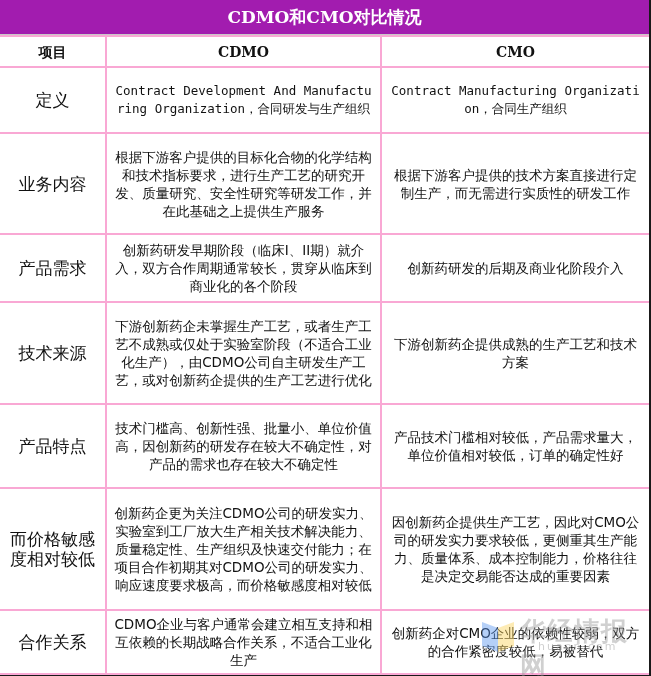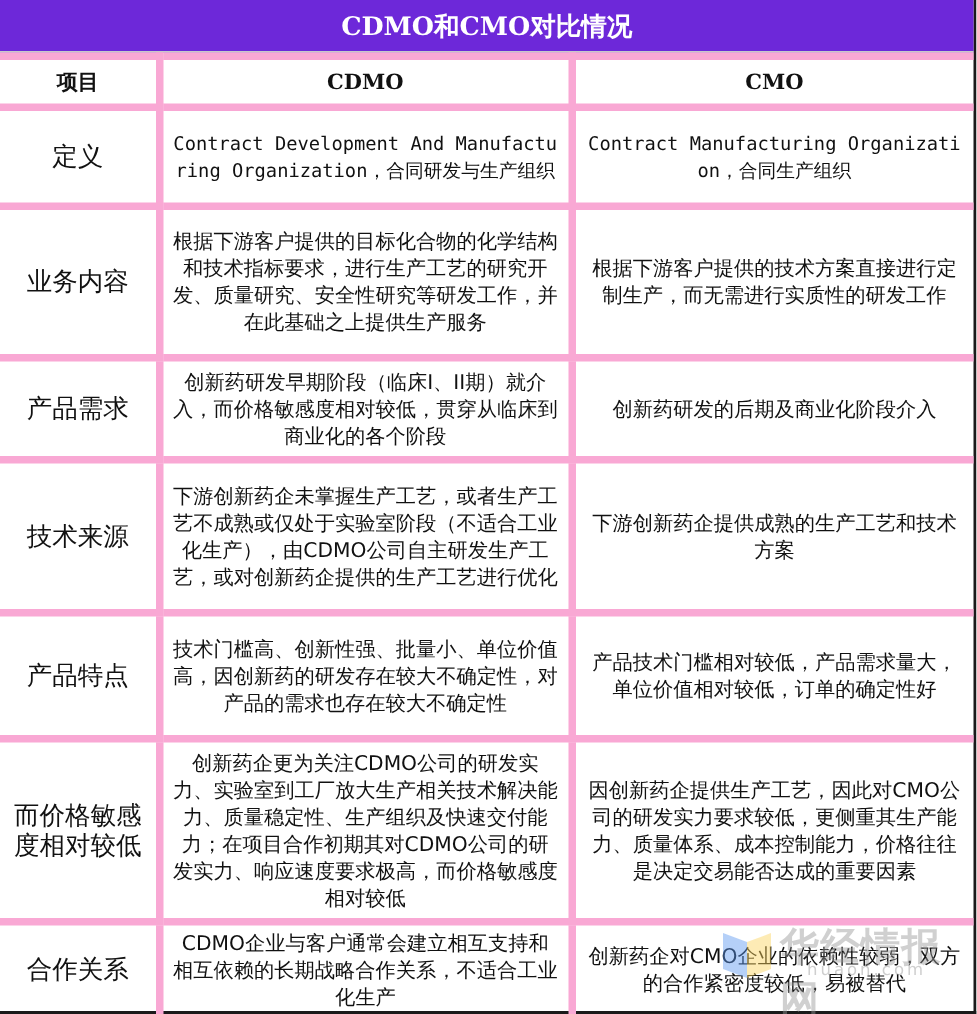--- a/index.html
+++ b/index.html
@@ -3,28 +3,28 @@
 <meta charset="utf-8">
 <style>
   html, body { margin: 0; padding: 0; background: #ffffff; }
   body { width: 651px; height: 676px; overflow: hidden; position: relative; }
   .wrap {
     position: absolute; left: 0; top: 0; width: 649px; height: 674px;
     border-right: 2px solid #1a1a1a; border-bottom: 2px solid #1a1a1a;
     box-sizing: content-box;
   }
   .title-bar {
-    height: 34px; background: #6d28d9; color: #ffffff;
+    height: 34px; background: #a21caf; color: #ffffff;
     display: flex; align-items: center; justify-content: center;
     font-family: "DejaVu Serif", serif; font-size: 17px; font-weight: bold;
     border-bottom: 1px solid #c8c8c8; letter-spacing: 0px;
   }
   table { border-collapse: collapse; width: 649px; table-layout: fixed; }
   td, th {
-    border: 5px solid #f9a8d4; text-align: center; vertical-align: middle;
+    border: 2px solid #f9a8d4; text-align: center; vertical-align: middle;
     font-family: "DejaVu Sans", sans-serif; font-size: 13.5px; color: #111;
     line-height: 18px; padding: 2px 6px; word-break: break-all;
   }
   tr > *:first-child { border-left: none; }
   tr > *:last-child { border-right: none; }
   th { font-weight: bold; height: 29px; padding: 0 4px; font-family: "DejaVu Serif", serif; font-size: 14px; }
   td.label { font-size: 17px; line-height: 20px; }
   td.mono { font-family: "DejaVu Sans Mono", monospace; font-size: 12.5px; line-height: 18px; }
   col.c1 { width: 106px; }
   col.c2 { width: 275px; }
@@ -67,21 +67,21 @@
         <td class="mono">Contract Development And Manufacturing Organization，合同研发与生产组织</td>
         <td class="mono">Contract Manufacturing Organization，合同生产组织</td>
       </tr>
       <tr style="height:101px">
         <td class="label">业务内容</td>
         <td>根据下游客户提供的目标化合物的化学结构和技术指标要求，进行生产工艺的研究开发、质量研究、安全性研究等研发工作，并在此基础之上提供生产服务</td>
         <td>根据下游客户提供的技术方案直接进行定制生产，而无需进行实质性的研发工作</td>
       </tr>
       <tr style="height:68px">
         <td class="label">产品需求</td>
-        <td>创新药研发早期阶段（临床I、II期）就介入，而价格敏感度相对较低，贯穿从临床到商业化的各个阶段</td>
+        <td>创新药研发早期阶段（临床I、II期）就介入，双方合作周期通常较长，贯穿从临床到商业化的各个阶段</td>
         <td>创新药研发的后期及商业化阶段介入</td>
       </tr>
       <tr style="height:102px">
         <td class="label">技术来源</td>
         <td>下游创新药企未掌握生产工艺，或者生产工艺不成熟或仅处于实验室阶段（不适合工业化生产），由CDMO公司自主研发生产工艺，或对创新药企提供的生产工艺进行优化</td>
         <td>下游创新药企提供成熟的生产工艺和技术方案</td>
       </tr>
       <tr style="height:84px">
         <td class="label">产品特点</td>
         <td>技术门槛高、创新性强、批量小、单位价值高，因创新药的研发存在较大不确定性，对产品的需求也存在较大不确定性</td>

